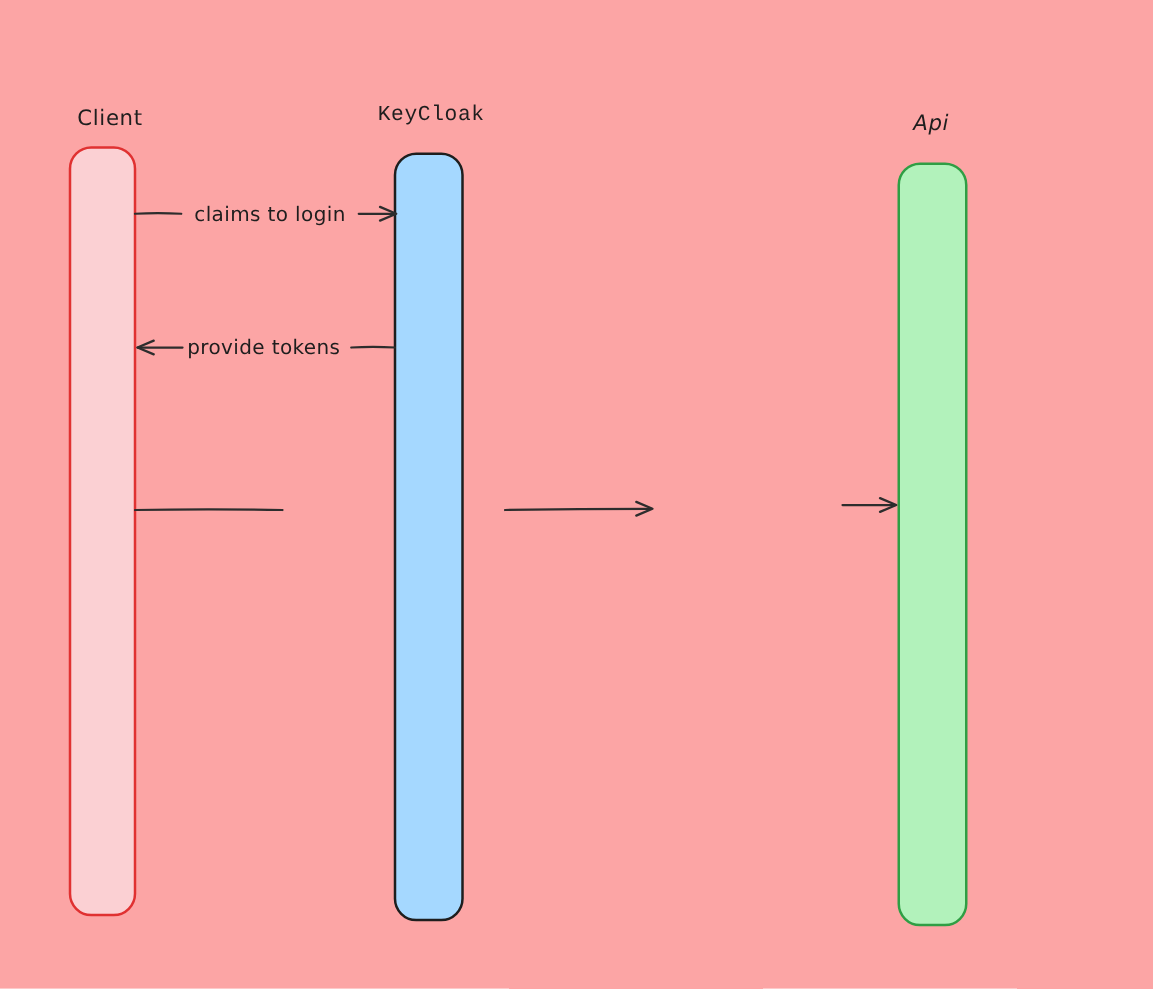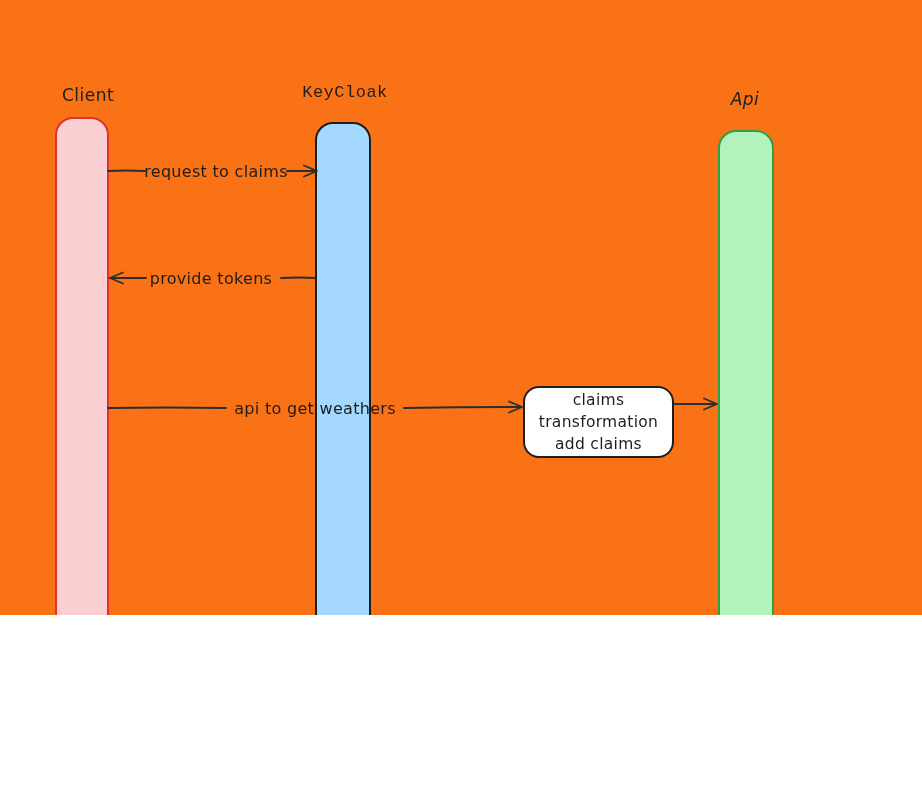--- a/index.html
+++ b/index.html
@@ -3,22 +3,22 @@
 <meta charset="utf-8">
 <style>
   html, body {
     margin: 0;
     padding: 0;
     background: #ffffff;
   }
   .canvas {
     position: relative;
     width: 922px;
-    height: 615px;
-    background: #f97316;
+    height: 791px;
+    background: #fca5a5;
     overflow: hidden;
     font-family: "DejaVu Sans", sans-serif;
     color: #1e1e1e;
   }
   .lifeline {
     position: absolute;
     border-radius: 18px;
     border: 2.5px solid;
     box-sizing: border-box;
   }
@@ -113,23 +113,17 @@
     <path d="M123,272.5 L110,278 L123,283.5"></path>
 
     <path d="M108,408 Q166,407 226,408"></path>
     <path d="M404,408 Q462,407 521,407"></path>
     <path d="M509,401.5 L522,407 L509,412.5"></path>
 
     <path d="M674,404 L716,404"></path>
     <path d="M704,398.5 L717,404 L704,409.5"></path>
   </svg>
 
-  <div class="msg-label" style="left:216px; top:171px;">request to claims</div>
+  <div class="msg-label" style="left:216px; top:171px;">claims to login</div>
   <div class="msg-label" style="left:211px; top:278px;">provide tokens</div>
-  <div class="msg-label" style="left:315px; top:408px;">api to get weathers</div>
 
-  <div class="process-box">
-    <div class="line">claims</div>
-    <div class="line">transformation</div>
-    <div class="line">add claims</div>
-  </div>
 
 </div>
 
 </body></html>

